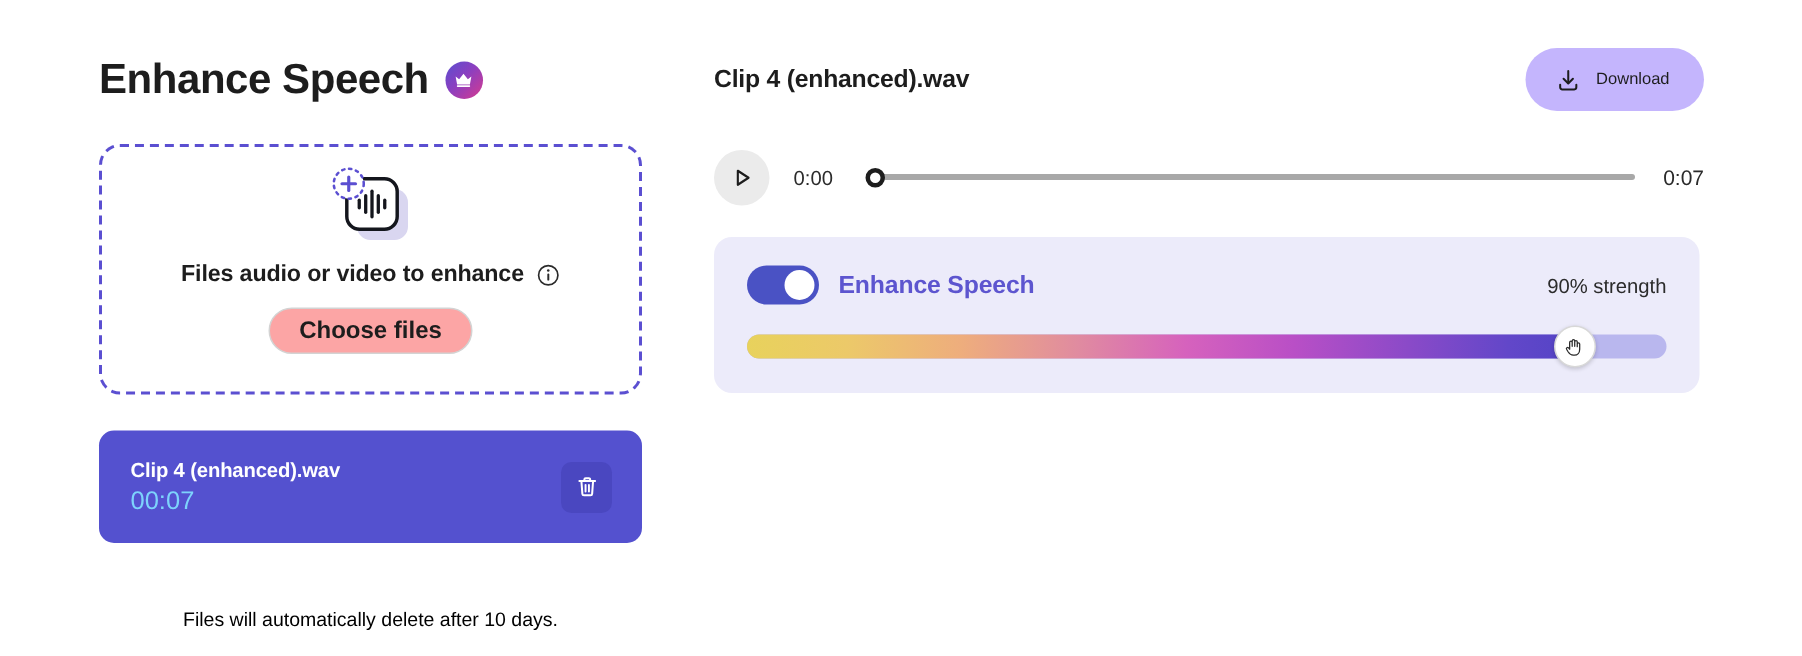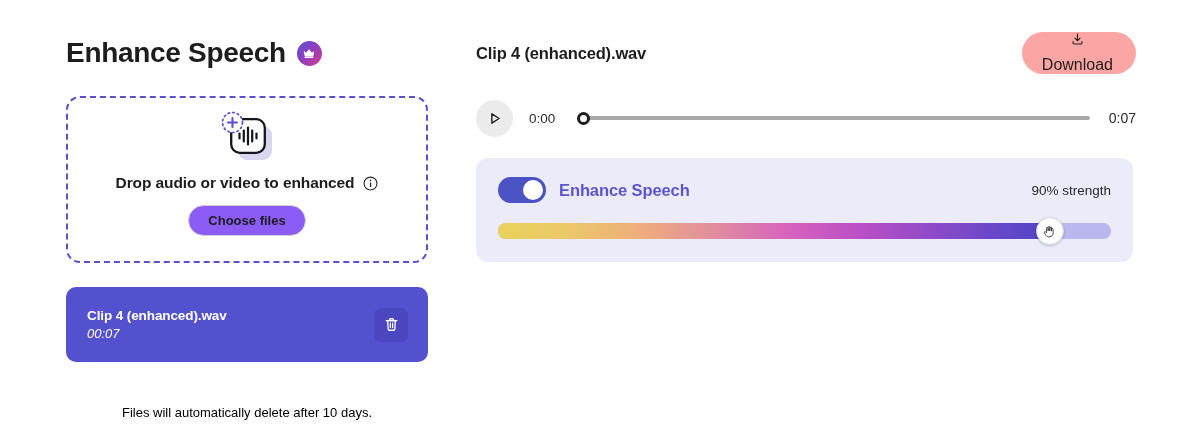--- a/index.html
+++ b/index.html
@@ -86,23 +86,23 @@
     letter-spacing: -0.1px;
   }
   .info-icon { width: 15px; height: 15px; flex: none; display: block; }
 
   .choose-files-btn {
     margin-top: 13px;
     height: 31px;
     padding: 0 19px;
     border: 1.2px solid #d3d3d3;
     border-radius: 16px;
-    background: #8b5cf6;
+    background: #fca5a5;
     font-family: "Liberation Sans", sans-serif;
-    font-size: 13px;
+    font-size: 16px;
     font-weight: bold;
     color: #1d1d1d;
     cursor: pointer;
     display: flex;
     align-items: center;
     justify-content: center;
   }
 
   
   .file-card {
@@ -119,24 +119,23 @@
     padding: 0 20px 0 21px;
   }
   .file-meta { display: flex; flex-direction: column; gap: 3px; }
   .file-name {
     font-size: 13.5px;
     font-weight: bold;
     color: #ffffff;
     letter-spacing: -0.1px;
   }
   .file-dur {
-    font-size: 13px;
-    color: #ffffff;
+    font-size: 17px;
+    color: #7dd3fc;
     font-weight: normal;
-    font-style: italic;
   }
   .trash-btn {
     width: 34px;
     height: 34px;
     border-radius: 7px;
     background: #4a47c0;
     border: none;
     display: flex;
     align-items: center;
     justify-content: center;
@@ -176,26 +175,25 @@
     letter-spacing: -0.15px;
   }
   .download-btn {
     display: flex;
     align-items: center;
     gap: 10px;
     height: 42px;
     padding: 0 23px 0 20px;
     border: none;
     border-radius: 21px;
-    background: #fca5a5;
+    background: #c4b5fd;
     font-family: "Liberation Sans", sans-serif;
-    font-size: 16px;
+    font-size: 11px;
     color: #1d1d1d;
     cursor: pointer;
-    flex-direction: column;
   }
 
   
   .player-row {
     display: flex;
     align-items: center;
     gap: 16px;
     margin-top: 25px;
     height: 38px;
   }
@@ -378,21 +376,21 @@
 
           <circle cx="16.5" cy="12.5" r="10" fill="#ffffff" stroke="#5b4fd1" stroke-width="1.7" stroke-dasharray="1.6 3.1" stroke-linecap="round"></circle>
           <g stroke="#5b4fd1" stroke-width="2.1" stroke-linecap="round">
             <line x1="16.5" y1="8" x2="16.5" y2="17"></line>
             <line x1="12" y1="12.5" x2="21" y2="12.5"></line>
           </g>
         </svg>
       </div>
 
       <div class="dz-text-row">
-        <div class="dz-text">Drop audio or video to enhanced</div>
+        <div class="dz-text">Files audio or video to enhance</div>
         <svg class="info-icon" viewBox="0 0 24 24" aria-hidden="true">
           <circle cx="12" cy="12" r="10.3" fill="none" stroke="#2b2b2b" stroke-width="1.8"></circle>
           <circle cx="12" cy="6.9" r="1.35" fill="#2b2b2b"></circle>
           <rect x="11" y="10.1" width="2.1" height="7.6" rx="1" fill="#2b2b2b"></rect>
         </svg>
       </div>
 
       <button class="choose-files-btn">Choose files</button>
     </div>
 

